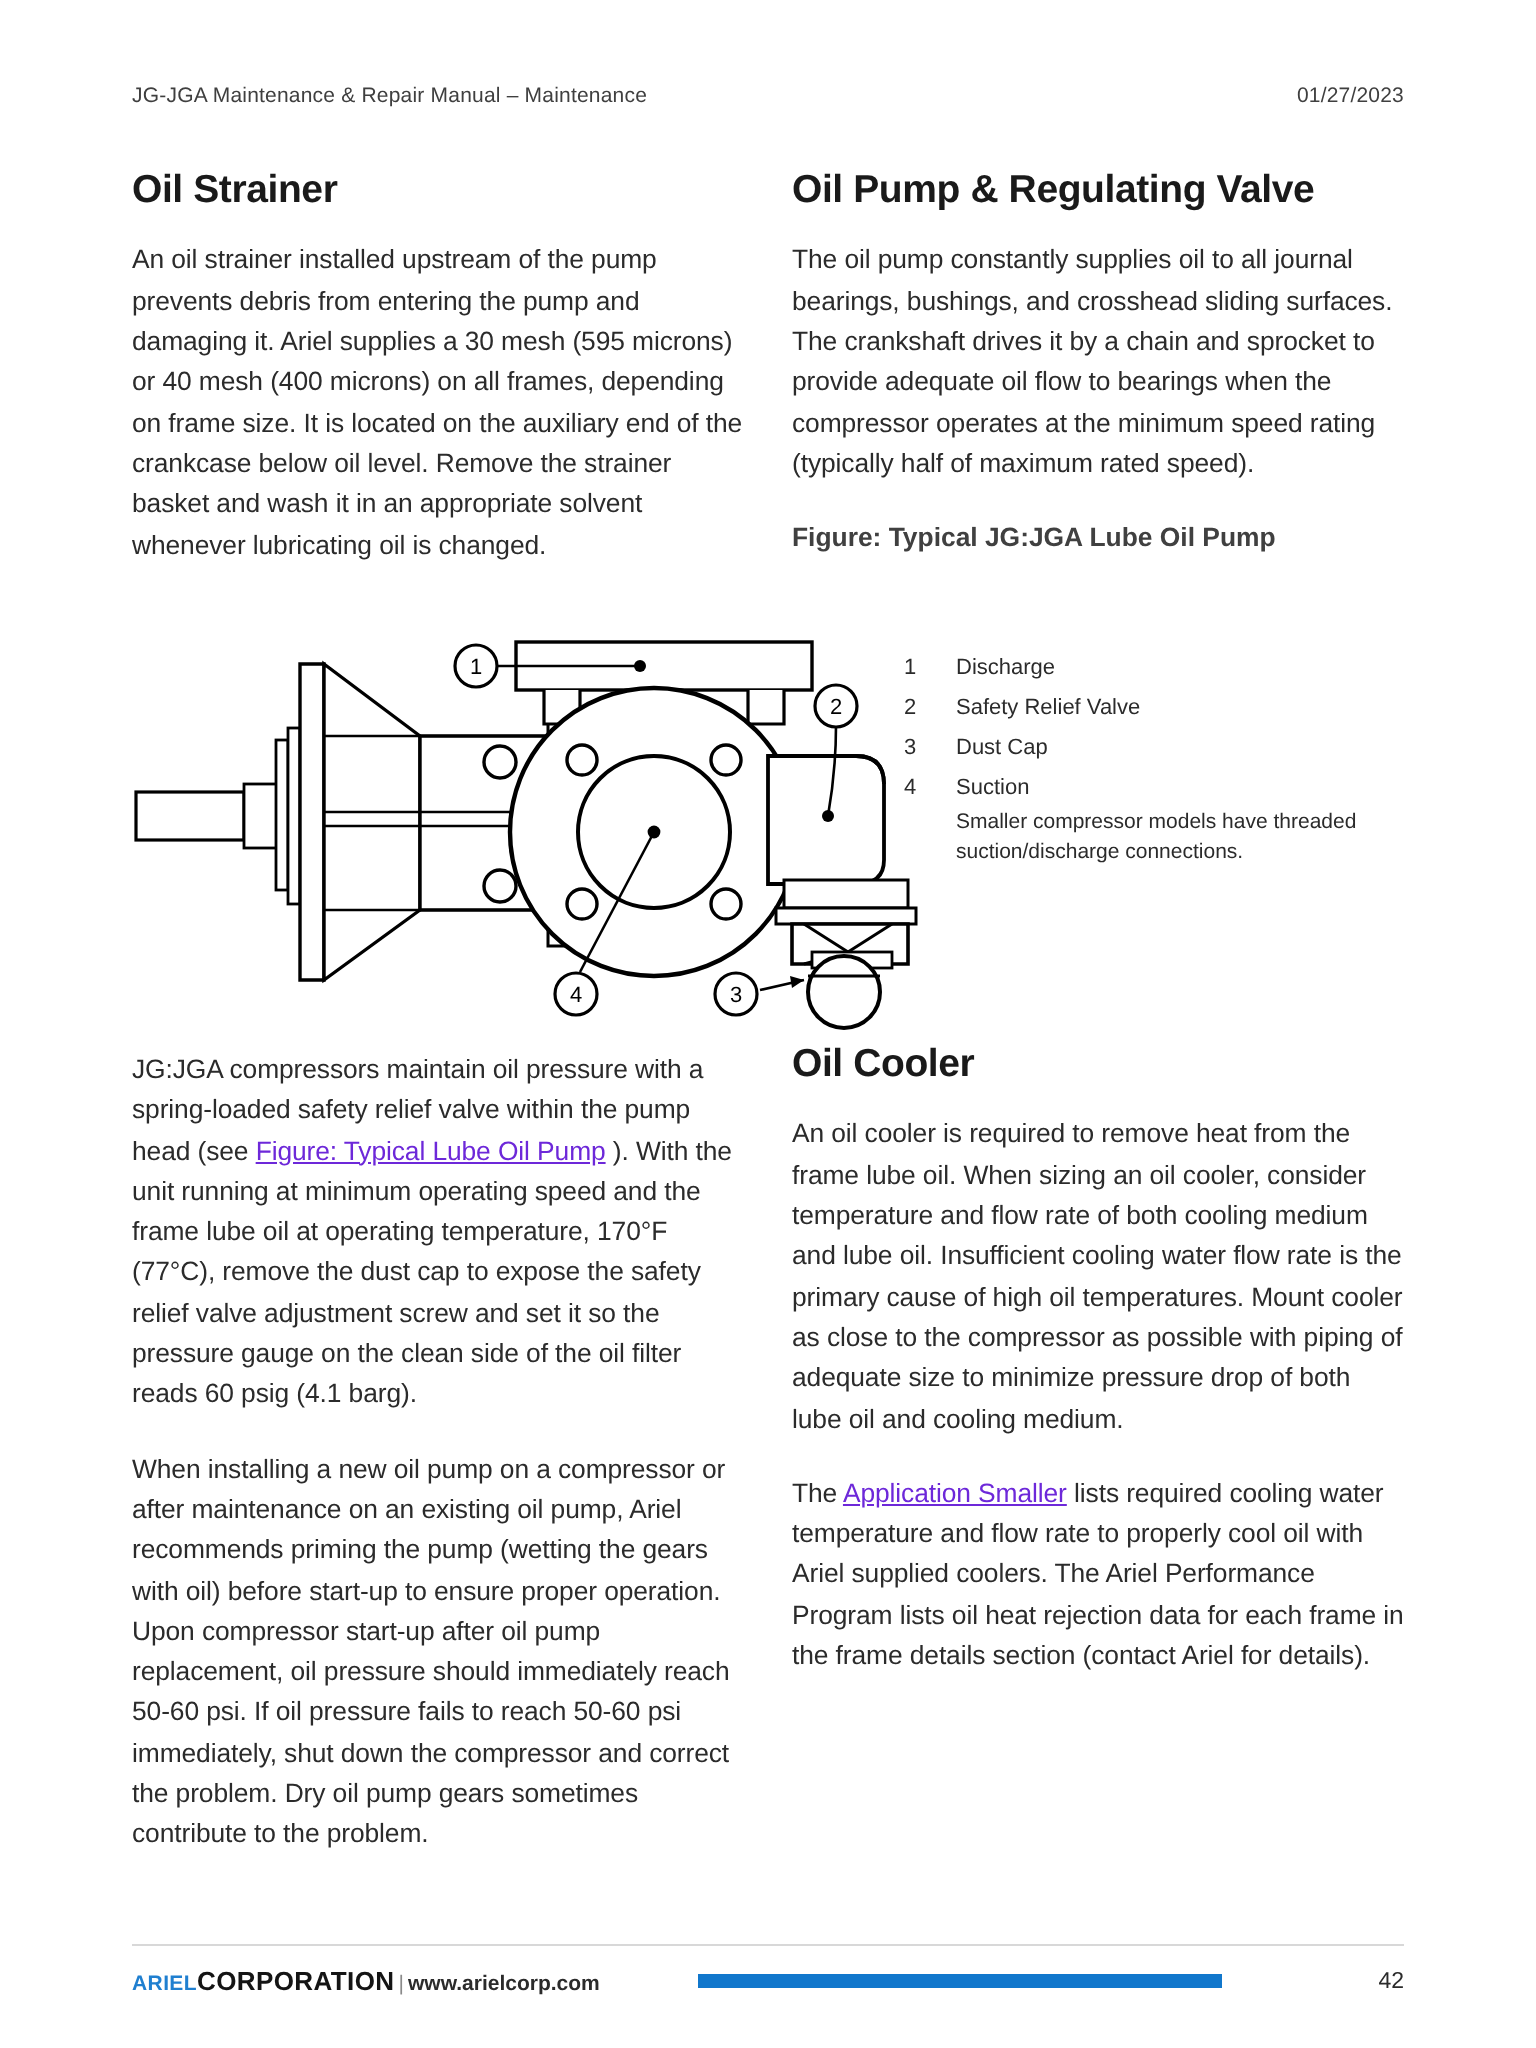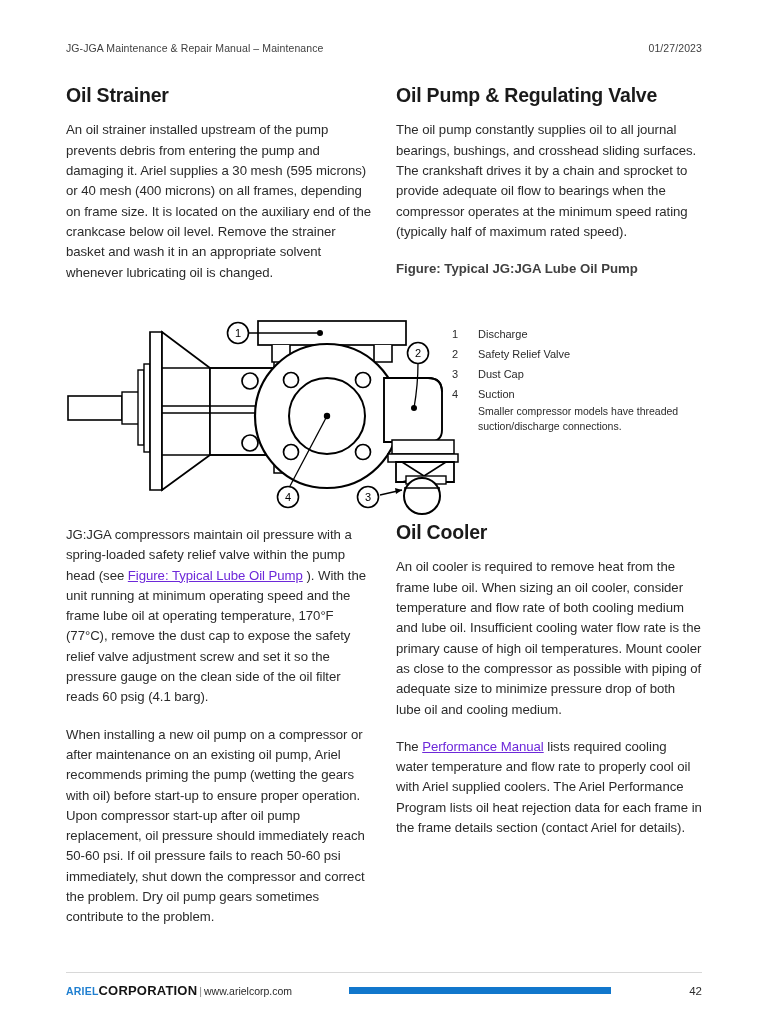--- a/index.html
+++ b/index.html
@@ -152,21 +152,21 @@
     font-size: 13px;
     letter-spacing: 0.2px;
   }
   .brand-sep {
     color: #8a8a8a;
     font-weight: normal;
     margin: 0 2px;
   }
   .brand-url {
     color: #2b2b2b;
-    font-weight: normal;
+    font-weight: bold;
   }
   .footer-bar {
     position: absolute;
     left: 283px;
     top: 3px;
     width: 262px;
     height: 7px;
     background: #1177cc;
   }
   .footer-page {
@@ -305,21 +305,21 @@
     <p class="body">
       <span>JG:JGA compressors maintain oil pressure with a spring-loaded safety relief valve within the pump head (see </span><a class="link" href="#">Figure: Typical Lube Oil Pump</a><span> ). With the unit running at minimum operating speed and the frame lube oil at operating temperature, 170°F (77°C), remove the dust cap to expose the safety relief valve adjustment screw and set it so the pressure gauge on the clean side of the oil filter reads 60 psig (4.1 barg).</span>
     </p>
     <p class="body">When installing a new oil pump on a compressor or after maintenance on an existing oil pump, Ariel recommends priming the pump (wetting the gears with oil) before start-up to ensure proper operation. Upon compressor start-up after oil pump replacement, oil pressure should immediately reach 50-60 psi. If oil pressure fails to reach 50-60 psi immediately, shut down the compressor and correct the problem. Dry oil pump gears sometimes contribute to the problem.</p>
   </div>
 
   <div class="col col-right" style="top:521px;">
     <h2 class="section">Oil Cooler</h2>
     <p class="body">An oil cooler is required to remove heat from the frame lube oil. When sizing an oil cooler, consider temperature and flow rate of both cooling medium and lube oil. Insufficient cooling water flow rate is the primary cause of high oil temperatures. Mount cooler as close to the compressor as possible with piping of adequate size to minimize pressure drop of both lube oil and cooling medium.</p>
     <p class="body">
-      <span>The </span><a class="link" href="#">Performance Manual</a><span> lists required cooling water temperature and flow rate to properly cool oil with Ariel supplied coolers. The Ariel Performance Program lists oil heat rejection data for each frame in the frame details section (contact Ariel for details).</span>
+      <span>The </span><a class="link" href="#">Application Smaller</a><span> lists required cooling water temperature and flow rate to properly cool oil with Ariel supplied coolers. The Ariel Performance Program lists oil heat rejection data for each frame in the frame details section (contact Ariel for details).</span>
     </p>
   </div>
 
   <div class="footer-rule"></div>
   <div class="footer">
     <div class="footer-brand">
       <span class="brand-ariel">ARIEL</span><span class="brand-corp">CORPORATION</span><span class="brand-sep">|</span><span class="brand-url">www.arielcorp.com</span>
     </div>
     <div class="footer-bar" style="background: rgb(17, 119, 204);"></div>
     <div class="footer-page">42</div>

